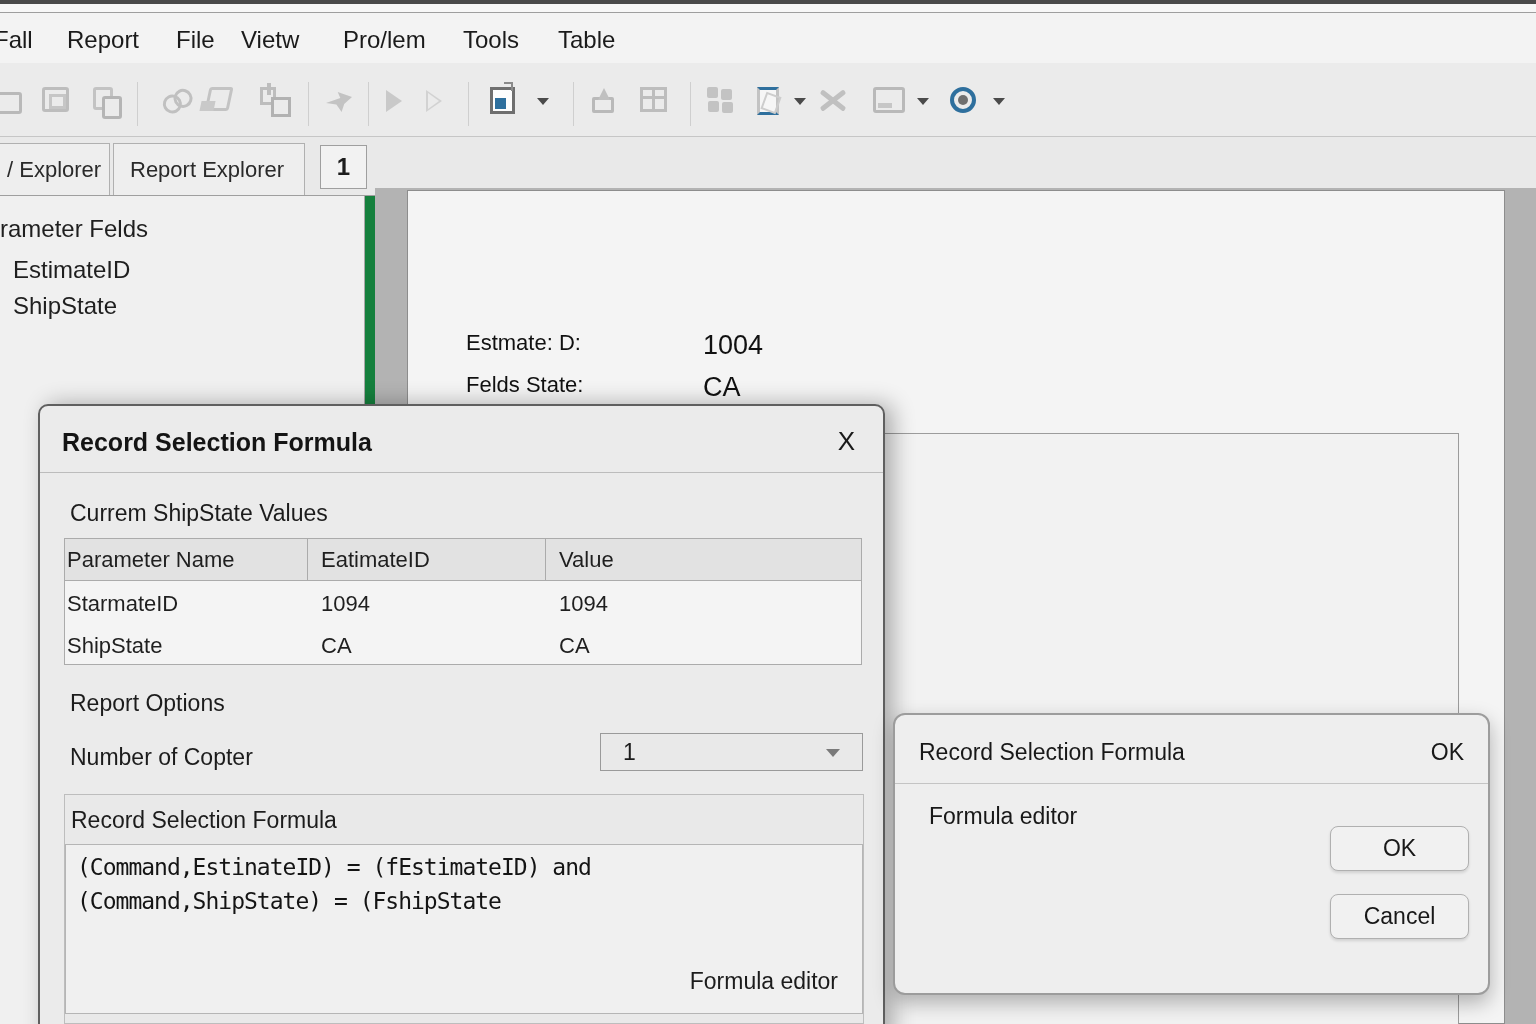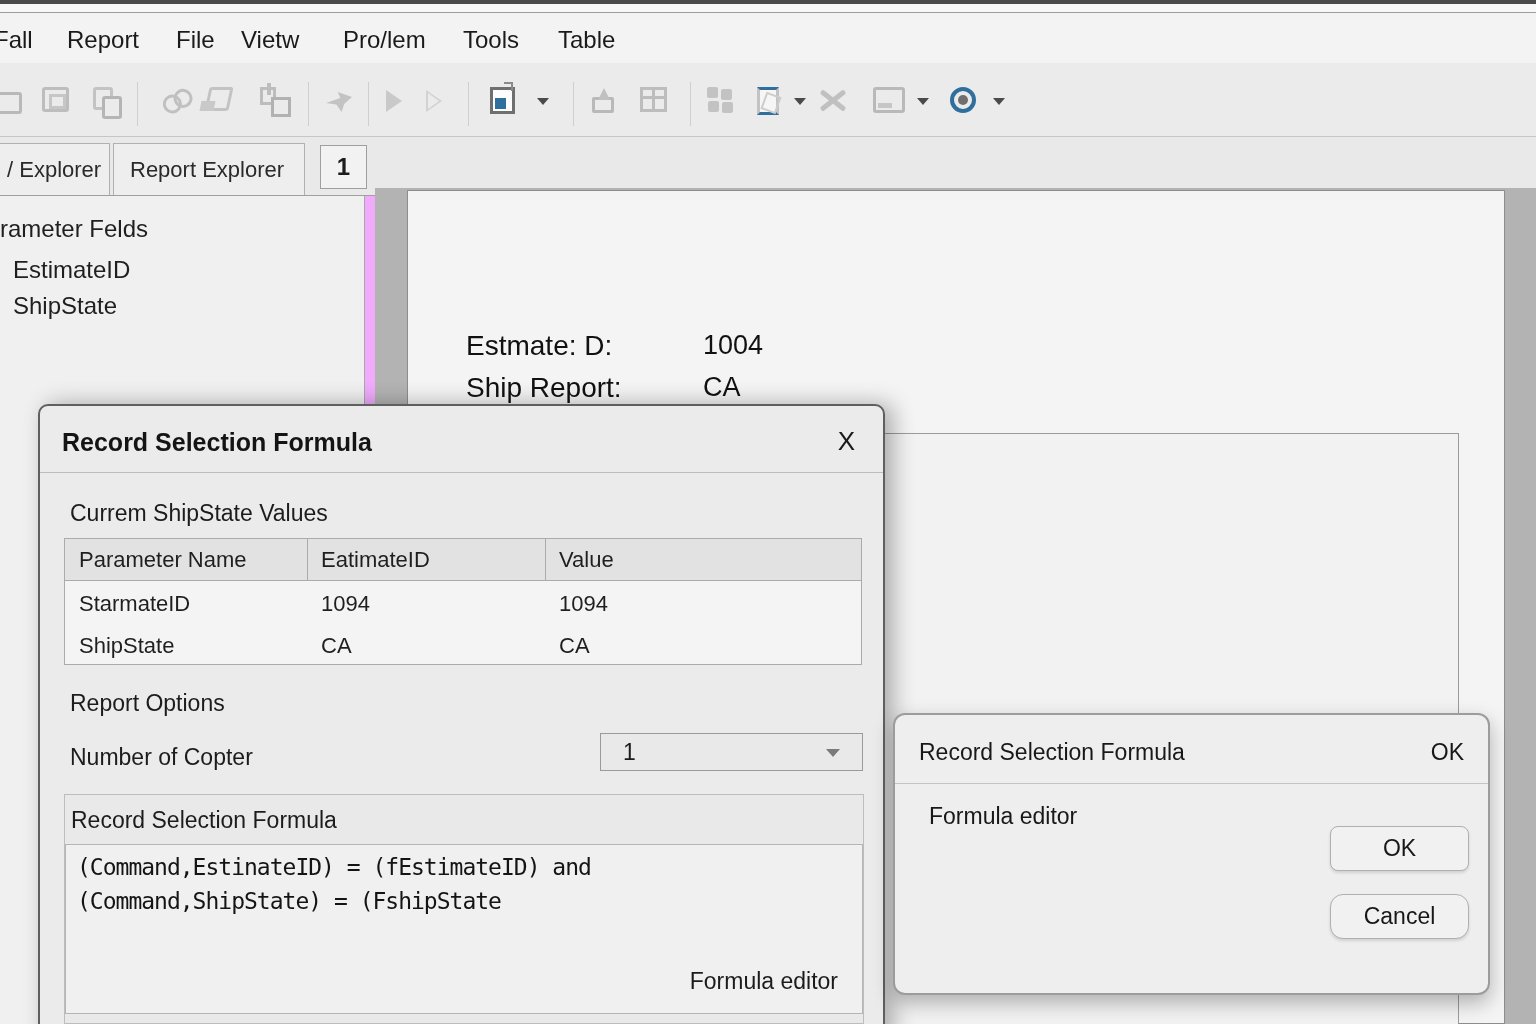--- a/index.html
+++ b/index.html
@@ -1,17 +1,17 @@
 <!DOCTYPE html>
 <html><head>
 <meta charset="utf-8">
 <style>
   html,body{margin:0;padding:0;}
   .screen{position:relative;width:1536px;height:1024px;overflow:hidden;
-    background:#f0abfc;font-family:"Liberation Sans",sans-serif;color:#1c1c1c;}
+    background:#15803d;font-family:"Liberation Sans",sans-serif;color:#1c1c1c;}
   .abs{position:absolute;}
 
   
   .top-dark{left:0;top:0;width:1536px;height:4px;background:#4a4a4a;}
   .top-strip{left:0;top:4px;width:1536px;height:8px;background:#f7f7f7;border-bottom:1px solid #9e9e9e;}
   .menubar{left:0;top:13px;width:1536px;height:50px;background:#f3f3f3;}
   .menu-item{position:absolute;top:13px;font-size:24px;color:#1a1a1a;white-space:nowrap;}
   .toolbar{left:0;top:63px;width:1536px;height:73px;background:#ebebeb;border-bottom:1px solid #c6c6c6;}
   .sep{position:absolute;top:82px;width:1px;height:44px;background:#cfcfcf;}
 
@@ -77,36 +77,36 @@
     font-size:24px;font-weight:bold;display:flex;align-items:center;justify-content:center;}
   .tree-root{left:0px;top:215px;font-size:24px;color:#1f1f1f;}
   .tree-item{position:absolute;left:13px;font-size:24px;color:#1f1f1f;}
 
   
   .canvas{left:375px;top:188px;width:1161px;height:836px;background:#b3b3b3;}
   .page{left:407px;top:190px;width:1098px;height:834px;background:#f4f4f4;
     border:1px solid #8d8d8d;box-sizing:border-box;}
   .report-title{left:407px;top:243px;width:1098px;text-align:center;font-size:44px;font-weight:bold;
     letter-spacing:-1px;color:#0d0d0d;}
-  .fld-label{position:absolute;left:466px;font-size:28px;color:#111;}
+  .fld-label{position:absolute;left:466px;font-size:22px;color:#111;}
   .fld-value{position:absolute;left:703px;font-size:27px;color:#111;}
   .page-box{left:396px;top:433px;width:1061px;height:600px;border:1px solid #9c9c9c;background:#f2f2f2;}
 
   
   .dlg1{left:38px;top:404px;width:847px;height:640px;background:#ebebeb;
     border:2px solid #5f5f5f;border-radius:10px 10px 0 0;box-sizing:border-box;
     box-shadow:8px 0 22px rgba(0,0,0,0.30);}
   .dlg1-title{position:absolute;left:22px;top:22px;font-size:25px;font-weight:600;color:#141414;}
   .dlg1-close{position:absolute;right:28px;top:20px;font-size:26px;color:#1a1a1a;cursor:default;}
   .dlg1-divider{position:absolute;left:0;top:66px;width:100%;height:1px;background:#bcbcbc;}
   .sect-label{position:absolute;left:30px;font-size:23px;color:#1c1c1c;}
   .ptable{position:absolute;left:24px;top:132px;width:798px;height:127px;background:#f4f4f4;
     border:1px solid #ababab;box-sizing:border-box;}
   .ptable-head{position:absolute;left:0;top:0;width:100%;height:42px;background:#e2e2e2;border-bottom:1px solid #ababab;box-sizing:border-box;}
-  .pt-col1{left:14px;text-align:right;} .pt-col2{left:256px;} .pt-col3{left:494px;}
+  .pt-col1{left:2px;text-align:right;} .pt-col2{left:256px;} .pt-col3{left:494px;}
   .pt-cell{position:absolute;font-size:22px;color:#1f1f1f;white-space:nowrap;}
   .pt-vline{position:absolute;top:0;width:1px;height:42px;background:#ababab;}
   .pt-hrow1{top:8px;} .row1{top:52px;} .row2{top:94px;}
   .combo{position:absolute;left:560px;top:327px;width:263px;height:38px;background:#e9e9e9;
     border:1px solid #9a9a9a;box-sizing:border-box;}
   .combo-val{position:absolute;left:22px;top:5px;font-size:23px;color:#1c1c1c;}
   .combo-caret{position:absolute;right:22px;top:15px;width:0;height:0;border-left:7px solid transparent;
     border-right:7px solid transparent;border-top:8px solid #7a7a7a;}
   .frm-sect{position:absolute;left:24px;top:388px;width:800px;height:230px;
     border:1px solid #bdbdbd;background:#e9e9e9;box-sizing:border-box;}
@@ -121,21 +121,21 @@
   .dlg2{left:893px;top:713px;width:597px;height:282px;background:#eeeeee;
     border:2px solid #9c9c9c;border-radius:12px;box-sizing:border-box;
     box-shadow:0 8px 20px rgba(0,0,0,0.28);}
   .dlg2-title{position:absolute;left:24px;top:24px;font-size:23px;color:#181818;}
   .dlg2-titleok{position:absolute;right:24px;top:24px;font-size:23px;color:#181818;}
   .dlg2-divider{position:absolute;left:0;top:68px;width:100%;height:1px;background:#c4c4c4;}
   .dlg2-label{position:absolute;left:34px;top:88px;font-size:23px;color:#181818;}
   .btn{position:absolute;left:435px;width:139px;height:45px;background:#f1f1f1;
     border:1px solid #b0b0b0;border-radius:8px;box-sizing:border-box;font-size:23px;color:#181818;
     display:flex;align-items:center;justify-content:center;box-shadow:0 2px 3px rgba(0,0,0,0.12);}
-  .btn-ok{top:111px;} .btn-cancel{top:179px;border-radius:13px;}
+  .btn-ok{top:111px;} .btn-cancel{top:179px;}
 </style>
 </head>
 <body>
 
 <div class="screen">
 
   <div class="abs top-dark"></div>
   <div class="abs top-strip"></div>
 
   <div class="abs menubar">
@@ -190,21 +190,21 @@
   <div class="abs tab-hairline"></div>
 
   <div class="abs left-panel"></div>
   <div class="abs tree-root">rameter Felds</div>
   <div class="tree-item" style="top:256px">EstimateID</div>
   <div class="tree-item" style="top:292px">ShipState</div>
 
   <div class="abs page"></div>
   <div class="fld-label" style="top:330px">Estmate: D:</div>
   <div class="fld-value" style="top:330px">1004</div>
-  <div class="fld-label" style="top:372px">Ship Report:</div>
+  <div class="fld-label" style="top:372px">Felds State:</div>
   <div class="fld-value" style="top:372px">CA</div>
   <div class="abs page-box"></div>
 
   <div class="abs dlg1">
     <div class="dlg1-title">Record Selection Formula</div>
     <div class="dlg1-close">X</div>
     <div class="dlg1-divider"></div>
 
     <div class="sect-label" style="top:94px">Currem ShipState Values</div>
 

